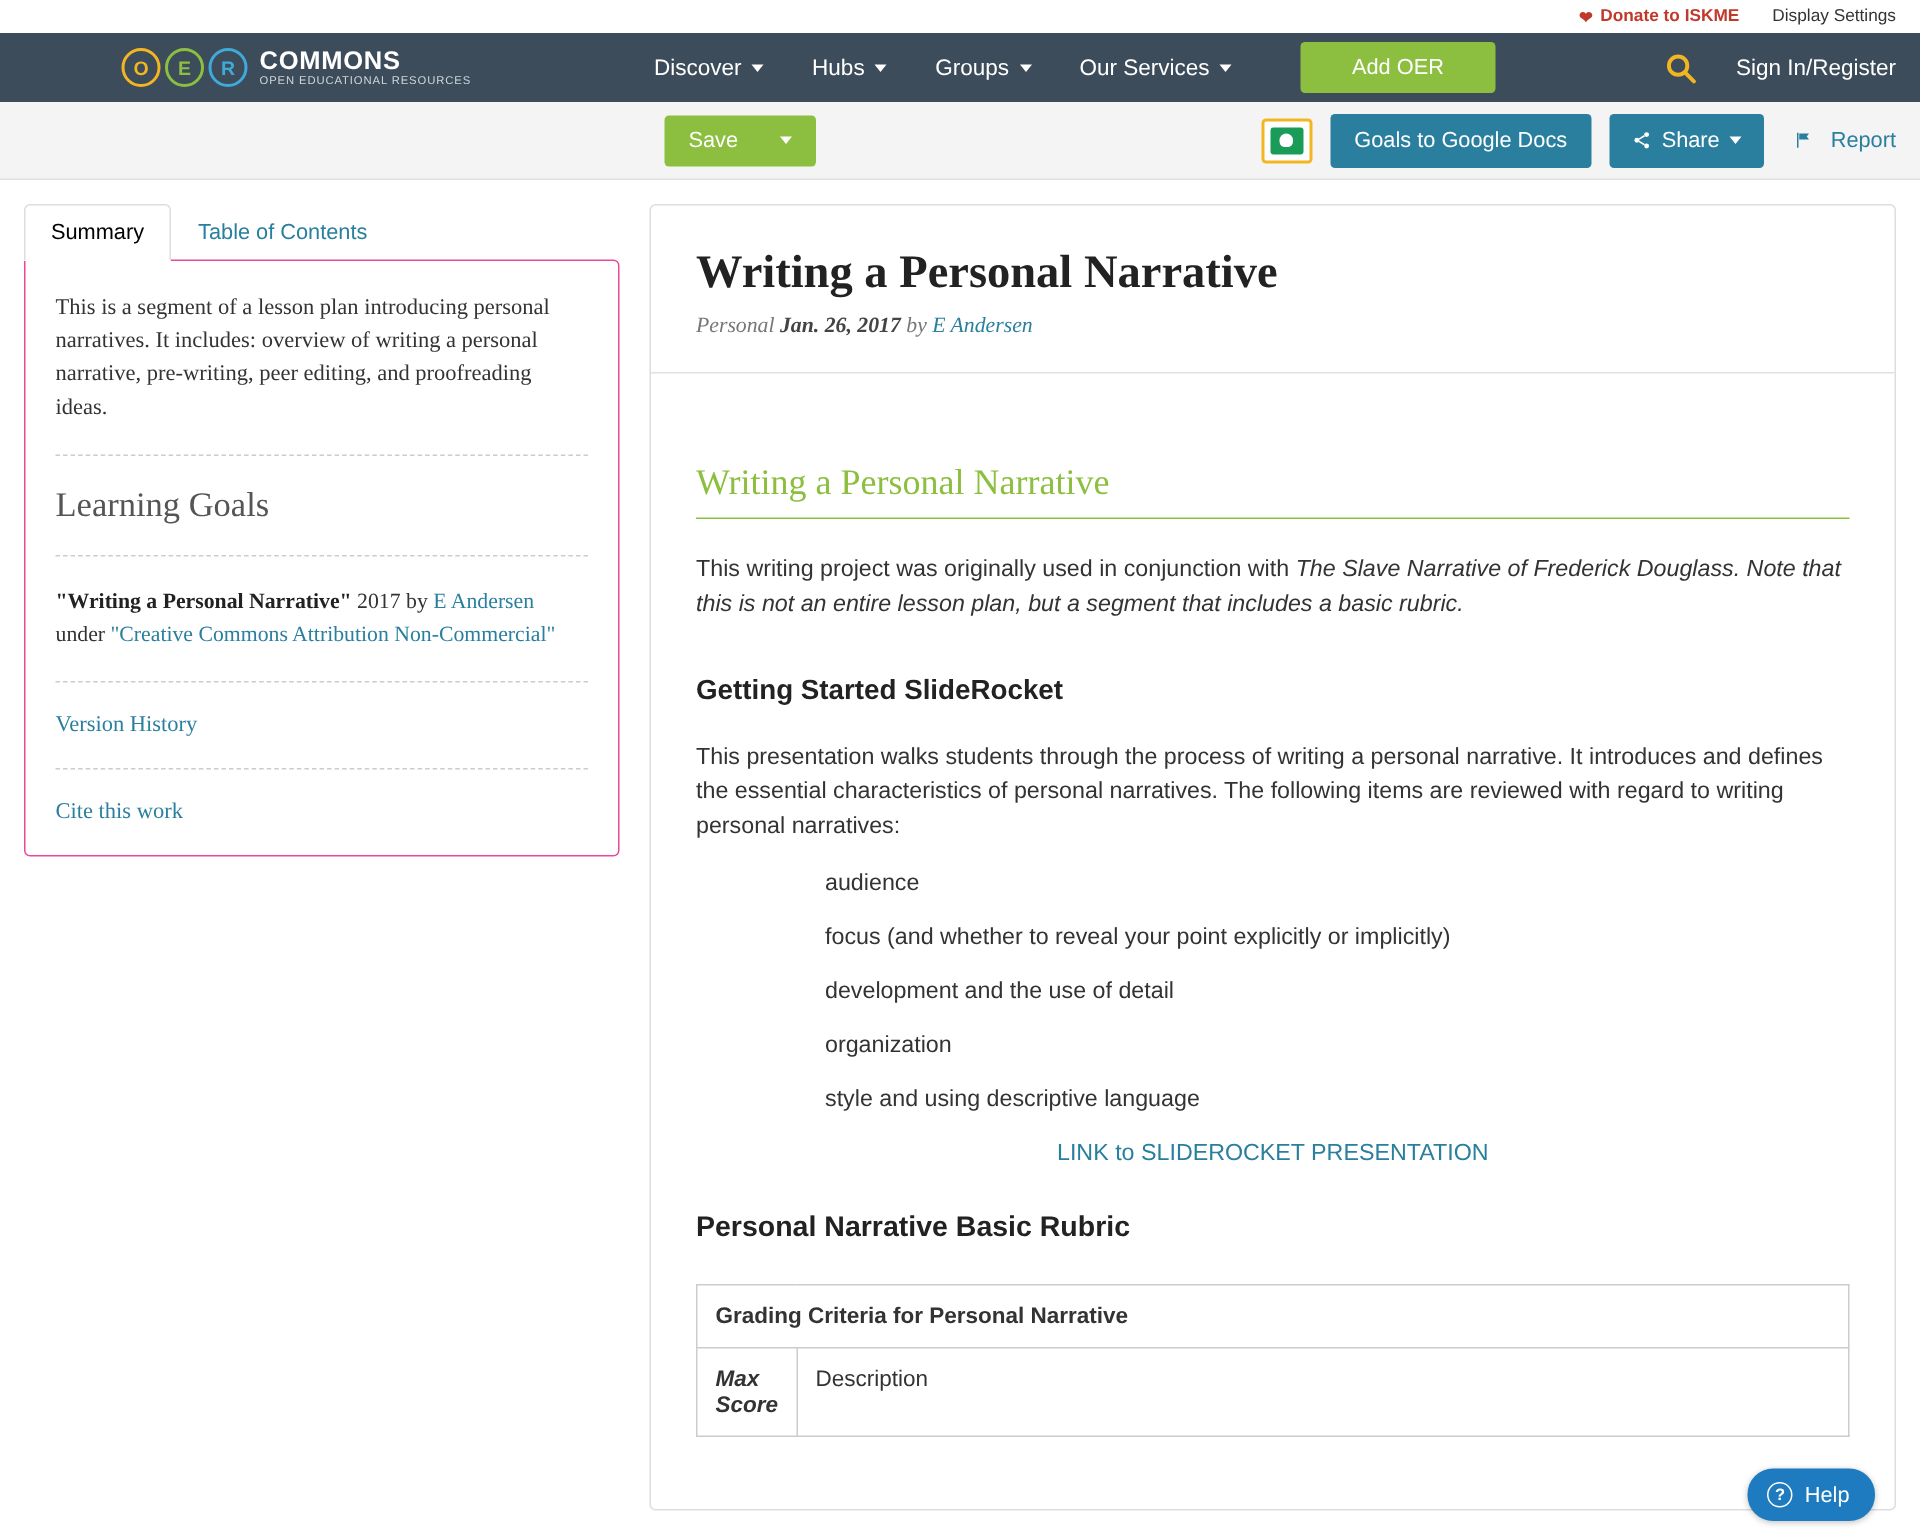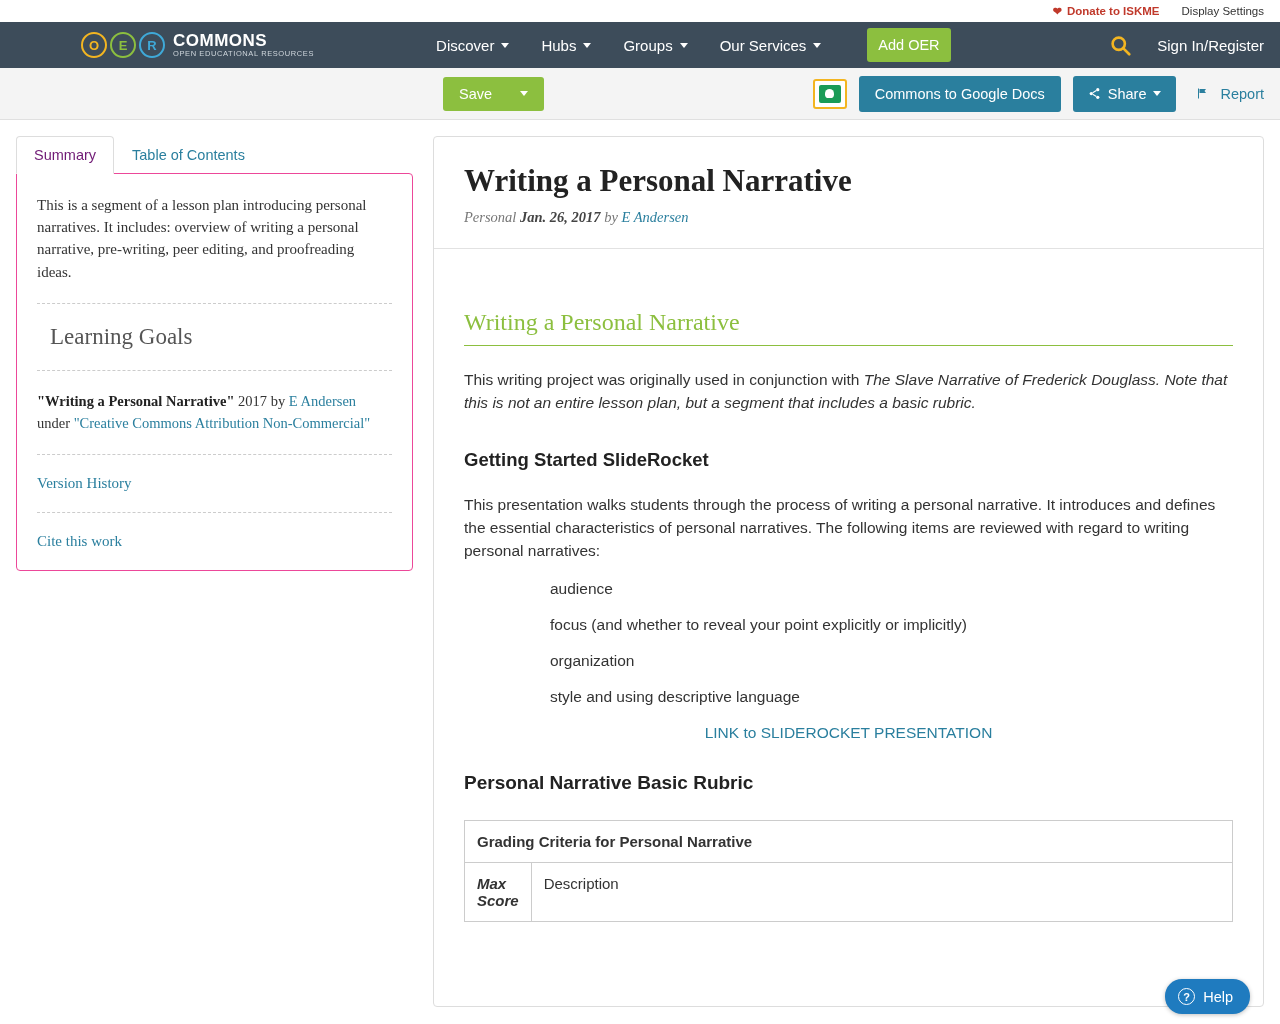--- a/index.html
+++ b/index.html
@@ -77,21 +77,21 @@
     width: 0; height: 0;
     border-left: 4px solid transparent;
     border-right: 4px solid transparent;
     border-top: 5px solid #fff;
     display: inline-block;
   }
   .add-oer-btn {
     background: #8cbf3f;
     color: #fff;
     font-size: 14.5px;
-    padding: 9px 11px;
+    padding: 9px 34px;
     border: none;
     border-radius: 3px;
     margin-left: 28px;
     cursor: pointer;
     font-family: inherit;
   }
   .nav-right {
     margin-left: auto;
     display: flex;
     align-items: center;
@@ -201,42 +201,42 @@
     cursor: pointer;
     border: 1px solid transparent;
     border-radius: 4px 4px 0 0;
     background: transparent;
     font-family: inherit;
   }
   .tab.active {
     background: #fff;
     border-color: #ddd;
     border-bottom-color: #fff;
-    color: #701a75;
+    color: #000000;
   }
   .sidebar-card {
     background: #fff;
     border: 1px solid #ec4899;
     border-radius: 0 4px 4px 4px;
     padding: 20px;
   }
   .summary-text {
     font-family: "Liberation Serif", serif;
     font-size: 15px;
     line-height: 1.48;
     color: #333;
     margin: 0;
   }
   .divider { border: 0; border-top: 1px dashed #ccc; margin: 20px 0; }
   .goals-title {
     font-family: "Liberation Serif", serif;
     font-size: 23px;
     color: #555;
     font-weight: normal;
-    margin: 0 0 14px 13px;
+    margin: 0 0 14px 0;
   }
   .goals-list {
     margin: 0; padding-left: 20px;
     font-family: "Liberation Serif", serif;
     font-size: 15px;
     line-height: 1.5;
     color: #333;
   }
   .goals-list li { margin-bottom: 8px; }
   .attribution {
@@ -416,21 +416,21 @@
   <button class="save-btn">
     <span>Save</span>
     <span class="caret-down"></span>
   </button>
   <div class="action-right">
     <button class="gclass-btn" title="Share to Google Classroom">
       <span class="gclass-inner">
         <span class="gclass-person"></span>
       </span>
     </button>
-    <button class="btn-teal">Commons to Google Docs</button>
+    <button class="btn-teal">Goals to Google Docs</button>
     <button class="btn-share">
       <svg width="13" height="13" viewBox="0 0 24 24" fill="#fff">
         <circle cx="18" cy="5" r="3"></circle>
           <circle cx="6" cy="12" r="3"></circle>
           <circle cx="18" cy="19" r="3"></circle>
         <line x1="8.6" y1="10.6" x2="15.4" y2="6.4" stroke="#fff" stroke-width="2"></line>
         <line x1="8.6" y1="13.4" x2="15.4" y2="17.6" stroke="#fff" stroke-width="2"></line>
       </svg>
       <span>Share</span>
       <span class="caret-down"></span>
@@ -489,20 +489,21 @@
       <p class="para">
         <span>This writing project was originally used in conjunction with </span><em>The Slave Narrative of Frederick Douglass. Note that this is not an entire lesson plan, but a segment that includes a basic rubric.</em>
       </p>
 
       <h3 class="h-sub">Getting Started SlideRocket</h3>
       <p class="para">This presentation walks students through the process of writing a personal narrative. It introduces and defines the essential characteristics of personal narratives. The following items are reviewed with regard to writing personal narratives:</p>
 
       <ul class="bullets">
         <li>audience</li>
         <li>focus (and whether to reveal your point explicitly or implicitly)</li>
+        <li>development and the use of detail</li>
         <li>organization</li>
         <li>style and using descriptive language</li>
       </ul>
 
       <a class="center-link" href="#">LINK to SLIDEROCKET PRESENTATION</a>
 
       <h3 class="h-rubric">Personal Narrative Basic Rubric</h3>
 
       <table class="rubric-table">
         <tbody>

